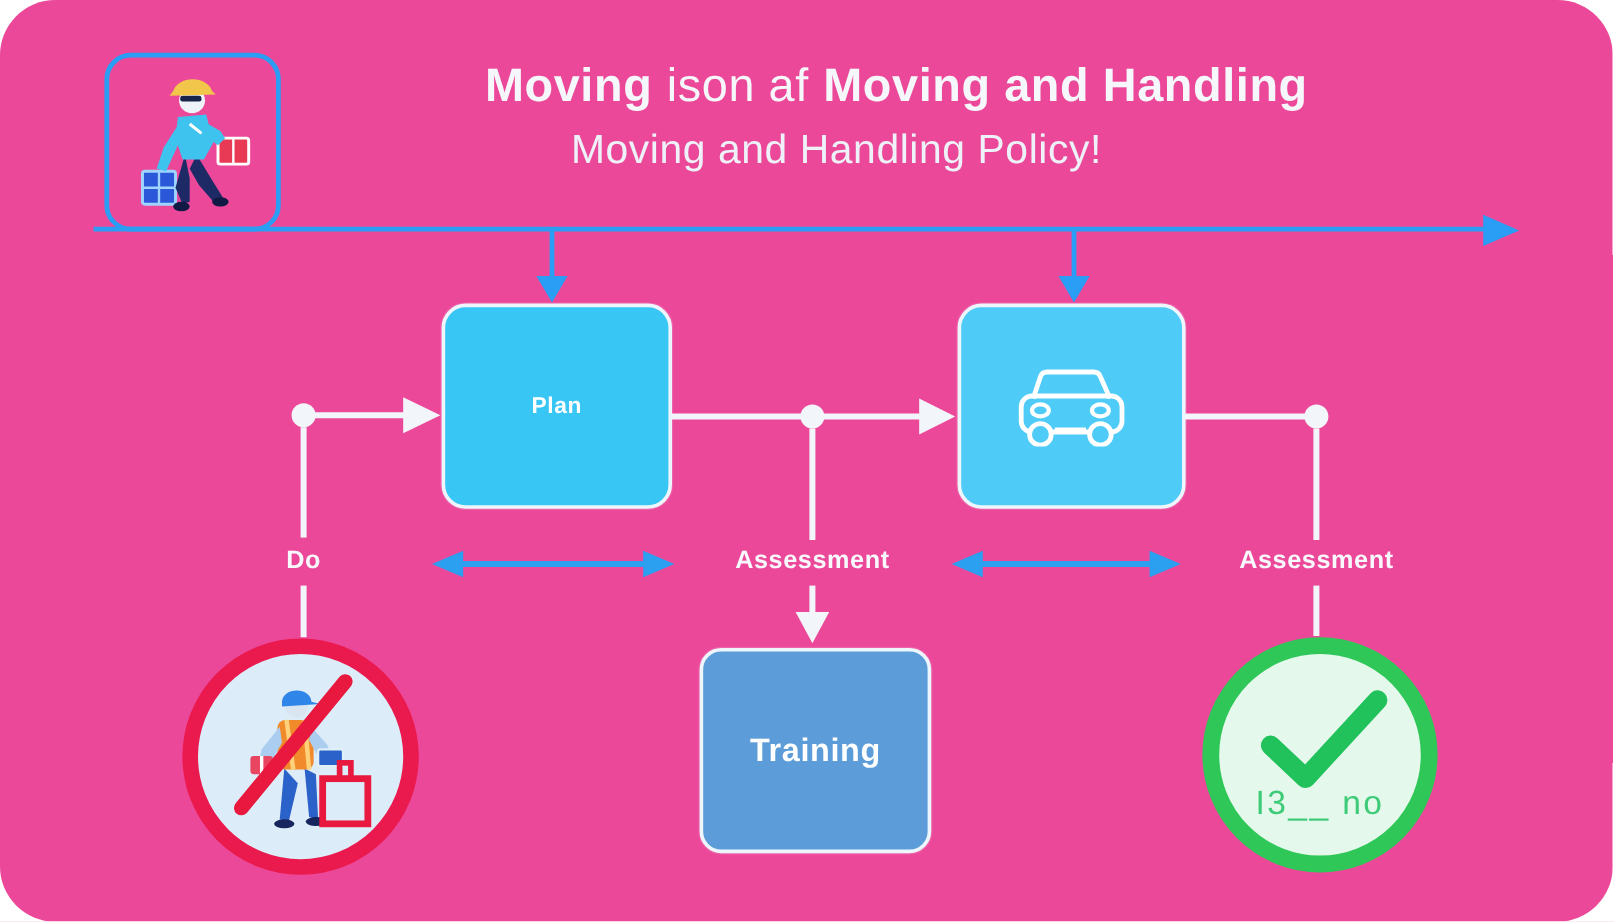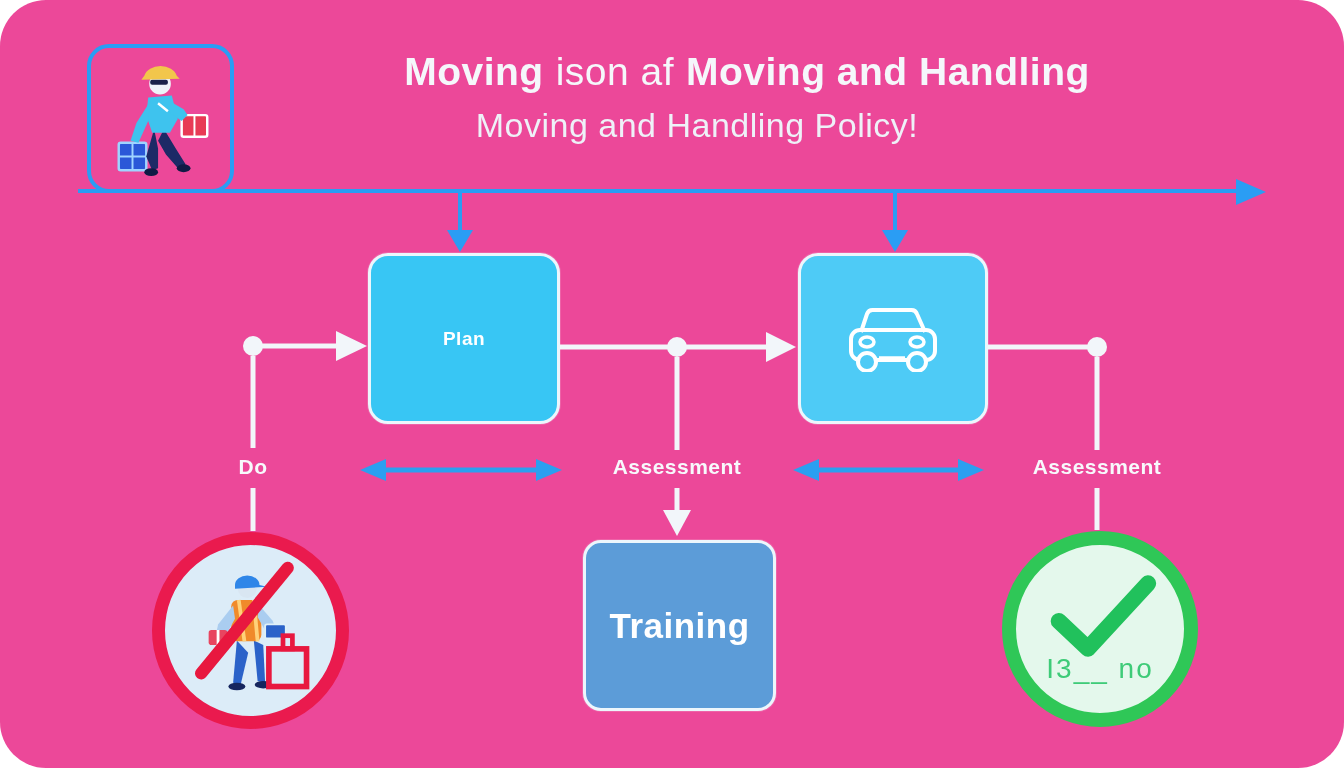--- a/index.html
+++ b/index.html
@@ -26,21 +26,21 @@
   }
   
   .pbox{
     border:3px solid #ecf6fc;border-radius:20px;display:flex;align-items:center;justify-content:center;
     box-shadow:0 0 0 1px rgba(255,255,255,.15);
   }
   .plan-box{left:368px;top:253px;width:186px;height:165px;background:#38c6f4;}
   .vehicle-box{left:798px;top:253px;width:184px;height:165px;background:#4ecbf6;}
   .training-box{left:583px;top:540px;width:187px;height:165px;background:#5c9cd8;border-radius:18px;}
   .pbox .box-label{color:#ffffff;font-weight:bold;font-size:19px;letter-spacing:.5px;}
-  .training-box .box-label{font-size:35px;}
+  .training-box .box-label{font-size:27px;}
   
   .stage-label{
     transform:translateX(-50%);color:#f7f9fc;font-weight:bold;font-size:21px;
     letter-spacing:.5px;white-space:nowrap;top:455px;
   }
   .lbl-do{left:253px;}
   .lbl-assessment{left:677px;}
   .lbl-execution{left:1097px;}
   
   .big-circle{border-radius:50%;box-sizing:border-box;display:flex;align-items:center;justify-content:center;}

